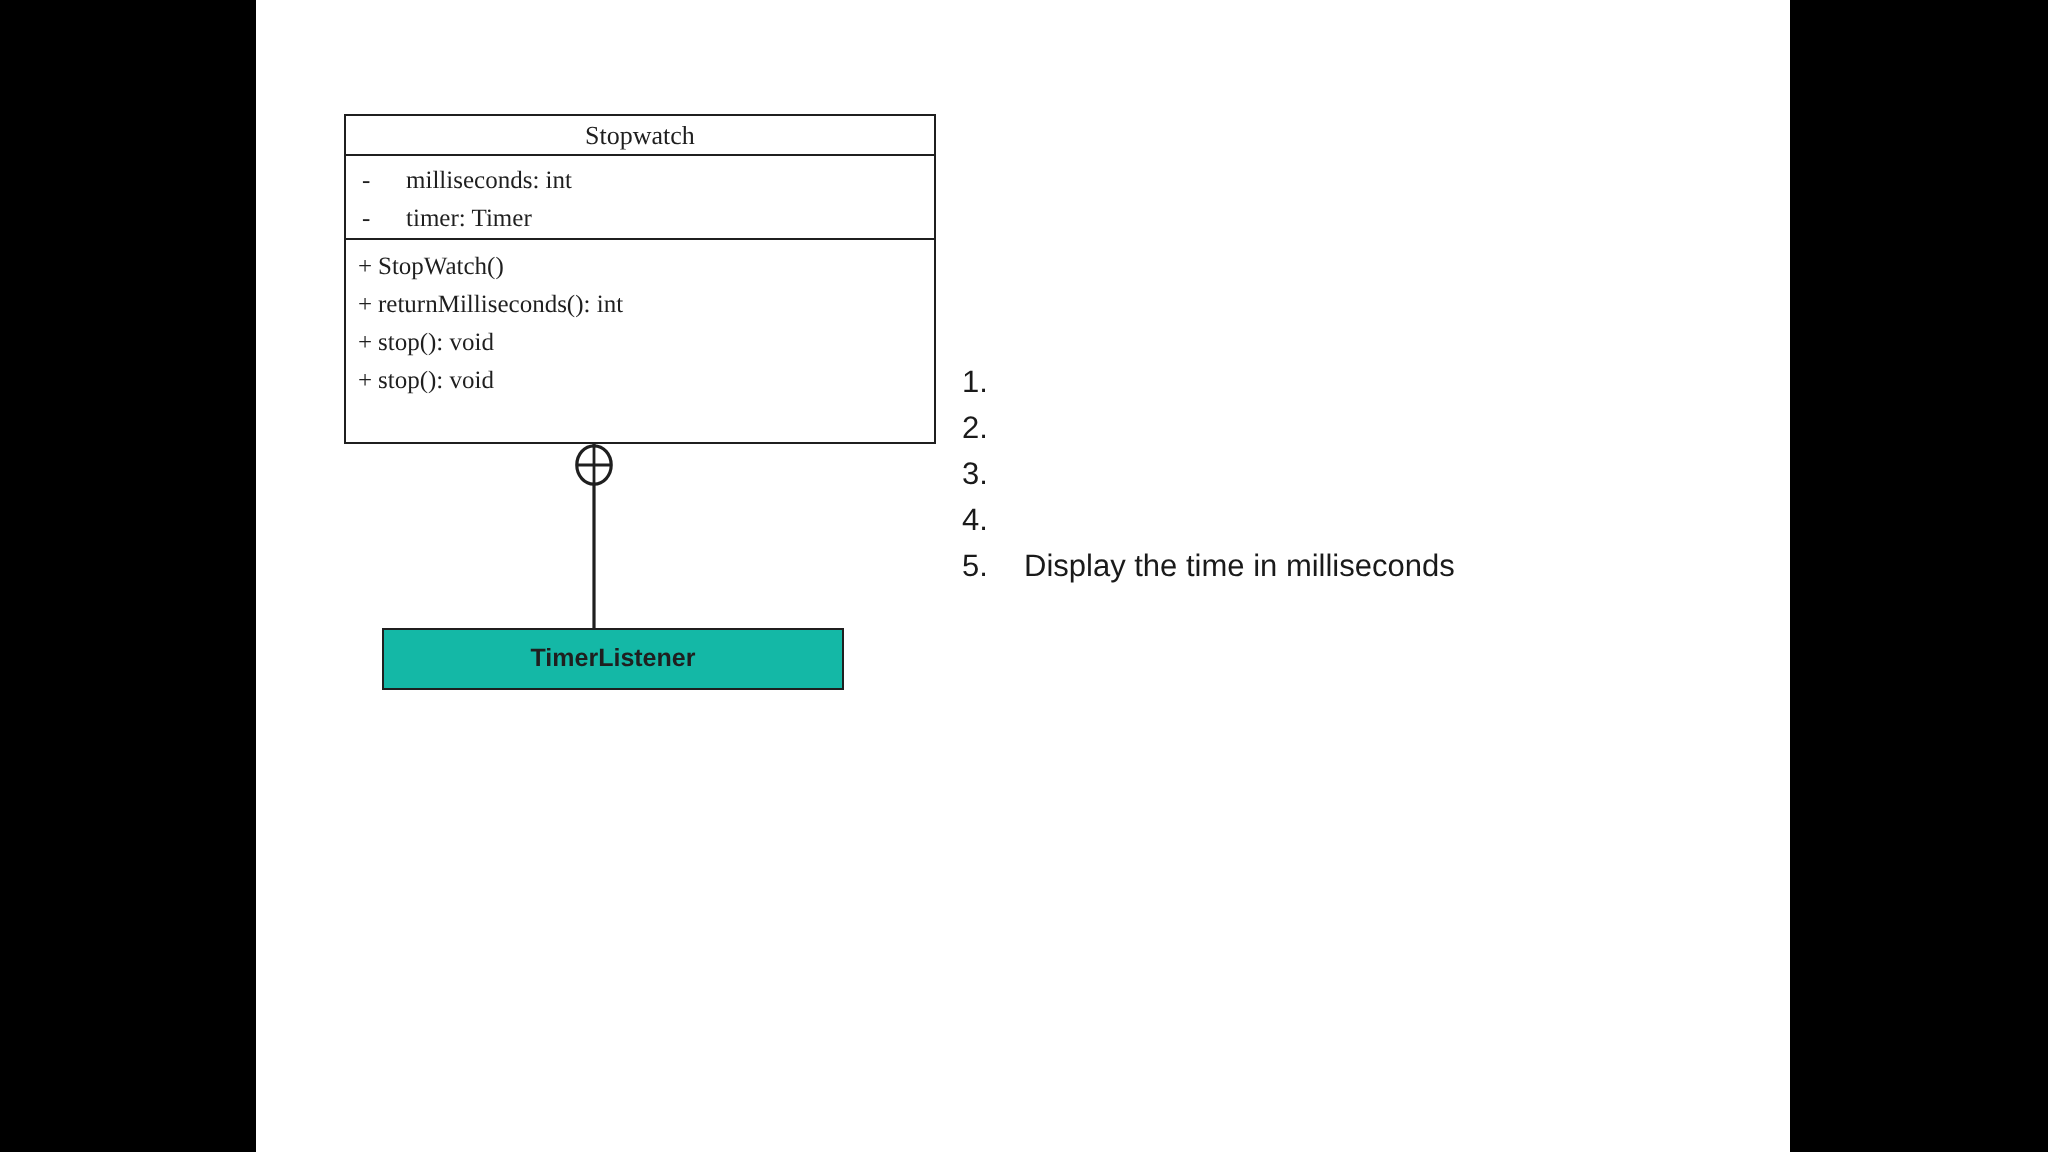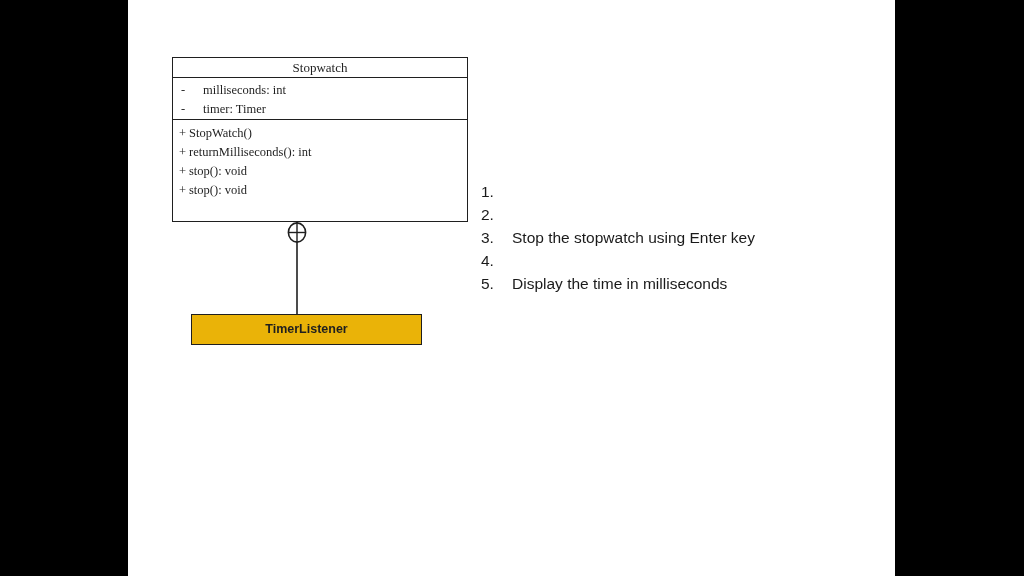--- a/index.html
+++ b/index.html
@@ -57,21 +57,21 @@
   .connector-svg {
     position: absolute;
     left: 158px; top: 222px;
   }
   
   .listener-box {
     position: absolute;
     left: 63px; top: 314px;
     width: 231px; height: 31px;
     border: 1.5px solid #1f1f1f;
-    background: #eab308;
+    background: #14b8a6;
     text-align: center;
     line-height: 28px;
     font-size: 12.5px;
     font-weight: bold;
     color: #1f1f1f;
   }
   
   .steps {
     position: absolute;
     left: 353px; top: 180px;
@@ -136,21 +136,20 @@
 
   <div class="steps">
     <div class="step-row">
       <span class="step-num">1.</span>
     </div>
     <div class="step-row">
       <span class="step-num">2.</span>
     </div>
     <div class="step-row">
       <span class="step-num">3.</span>
-      <span>Stop the stopwatch using Enter key</span>
     </div>
     <div class="step-row">
       <span class="step-num">4.</span>
     </div>
     <div class="step-row">
       <span class="step-num">5.</span>
       <span>Display the time in milliseconds</span>
     </div>
   </div>
 

